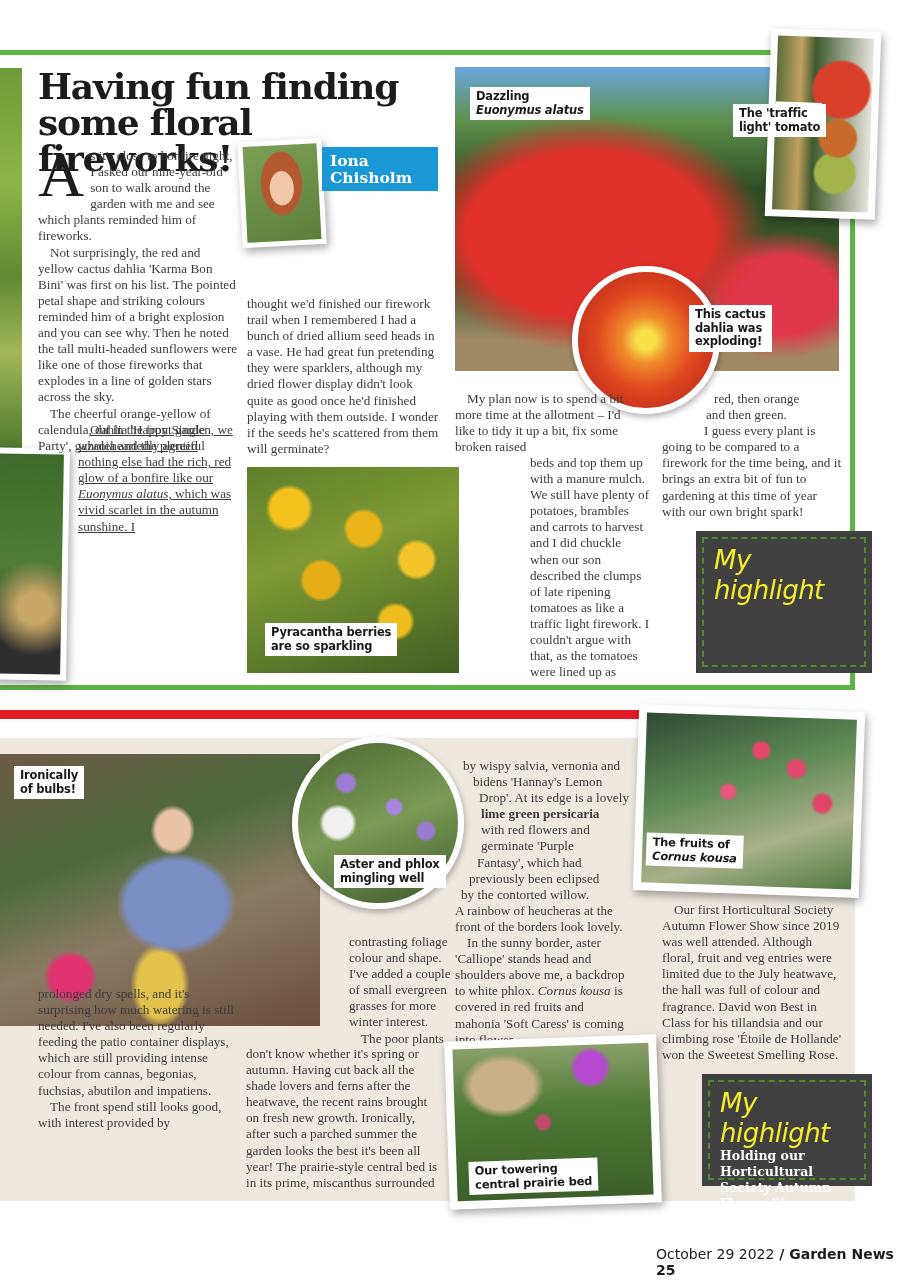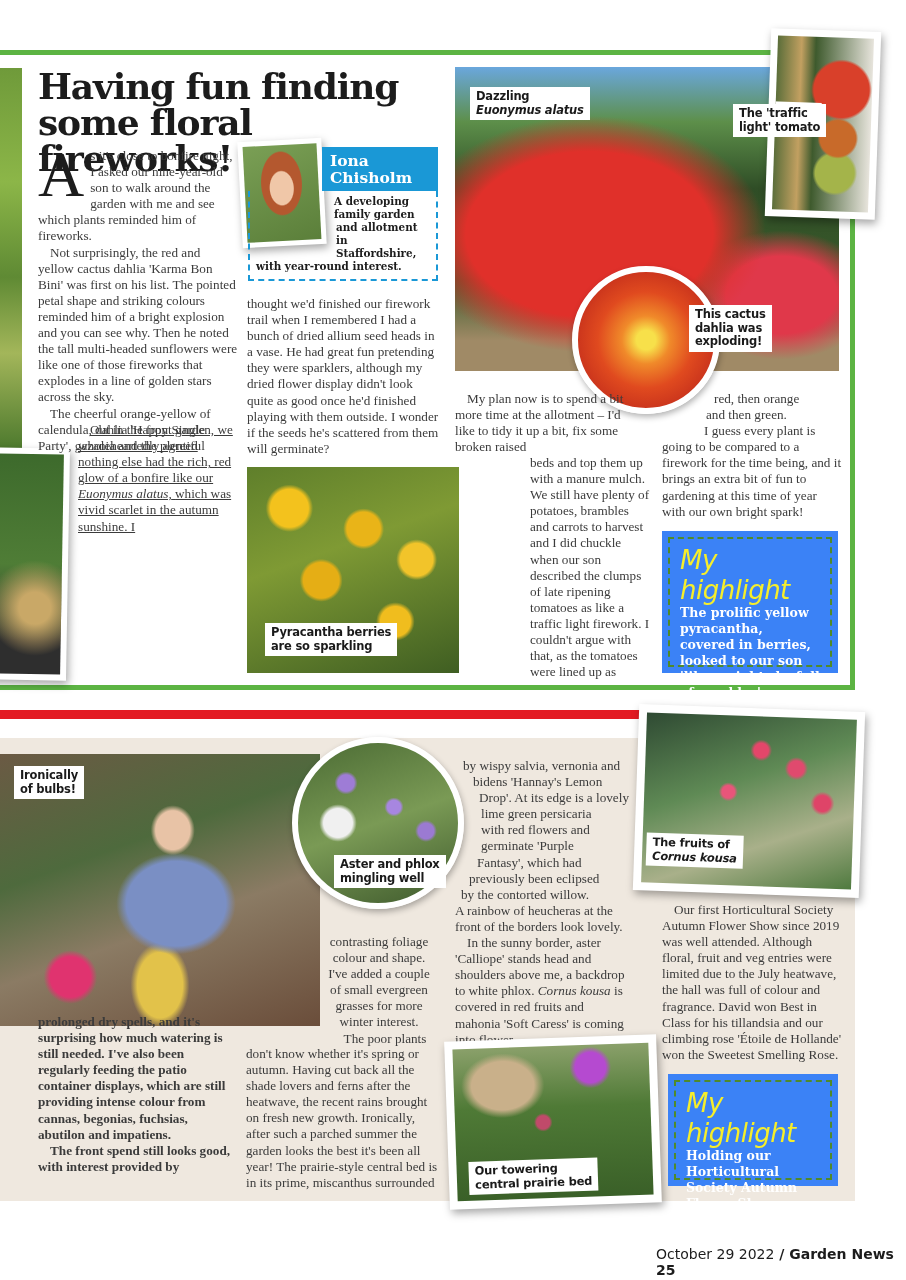--- a/index.html
+++ b/index.html
@@ -23,21 +23,21 @@
   .polaroid .inner { width: 100%; height: 100%; position: relative; overflow: hidden; }
   .circle { position: absolute; border-radius: 50%; border: 6px solid #ffffff; overflow: hidden; box-shadow: 1px 3px 6px rgba(0,0,0,0.3); }
 
   .headline {
     font-family: "DejaVu Serif", serif; font-weight: 900; font-size: 36px; line-height: 36px;
     color: #1c1c1c; letter-spacing: -1.2px;
   }
 
   .dropcap { float: left; font-family: "Liberation Serif", serif; font-size: 64px; line-height: 50px; margin: 2px 6px 0 0; color: #1c1c1c; }
 
-  .highlight-box { position: absolute; background: #3b82f6; padding: 6px; }
+  .highlight-box { position: absolute; background: #404040; padding: 6px; margin-left: 34px; }
   .highlight-inner { border: 2px dashed #4f8a2a; height: 100%; padding: 6px 10px; }
   .highlight-title { font-family: "DejaVu Sans", sans-serif; font-style: italic; font-size: 26px; line-height: 30px; color: #f6ee2a; letter-spacing: -0.5px; font-weight: 300; }
   .highlight-text { font-family: "DejaVu Serif", serif; font-weight: 700; font-size: 12.5px; line-height: 16px; color: #ffffff; }
 
   .author-box { position: absolute; }
   .author-name { background: #1a98d6; color: #fff; font-family: "DejaVu Serif", serif; font-weight: 700; font-size: 15.5px; line-height: 17px; padding: 5px 8px; }
   .author-desc { border: 2px dashed #1a98d6; border-top: none; font-family: "DejaVu Serif", serif; font-weight: 700; font-size: 10.4px; line-height: 13px; color: #1c1c1c; padding: 4px 6px 6px; }
 
   .footer { font-family: "DejaVu Sans", sans-serif; font-size: 14px; color: #1c1c1c; }
   .footer b { font-weight: 700; }
@@ -57,27 +57,20 @@
   <div>some floral fireworks!</div>
 </div>
 
 <div class="polaroid" style="left:240px; top:140px; width:84px; height:106px; padding:5px; transform:rotate(-3deg);">
   <div class="inner" style="background: radial-gradient(ellipse at 50% 45%, #f0c7a8 0 22%, transparent 24%), radial-gradient(ellipse at 50% 40%, #b4582f 0 38%, transparent 40%), linear-gradient(160deg,#7a9f55,#5b7f3a);"></div>
 </div>
 <div class="author-box" style="left:248px; top:147px; width:190px;">
   <div class="author-name" style="margin-left:74px;">
     <div>Iona</div>
     <div>Chisholm</div>
-  </div>
-  <div class="author-desc" style="padding-left:6px;">
-    <div style="padding-left:78px;">A developing</div>
-    <div style="padding-left:78px;">family garden</div>
-    <div style="padding-left:80px;">and allotment</div>
-    <div style="padding-left:80px;">in Staffordshire,</div>
-    <div>with year-round interest.</div>
   </div>
 </div>
 
 <div class="abs body-text" style="left:38px; top:148px; width:200px;">
   <span class="dropcap">A</span>
   <p>s it's close to bonfire night, I asked our nine-year-old son to walk around the garden with me and see which plants reminded him of fireworks.</p>
   <p class="indent">Not surprisingly, the red and yellow cactus dahlia 'Karma Bon Bini' was first on his list. The pointed petal shape and striking colours reminded him of a bright explosion and you can see why. Then he noted the tall multi-headed sunflowers were like one of those fireworks that explodes in a line of golden stars across the sky.</p>
   <p class="indent">The cheerful orange-yellow of calendula, dahlia 'Happy Single Party', gazania and the plentiful</p>
 </div>
 <div class="abs body-text" style="left:70px; top:422px; width:166px;">
@@ -133,21 +126,20 @@
 
 <div class="abs body-text" style="left:662px; top:391px; width:180px;">
   <div style="padding-left:52px;">red, then orange</div>
   <div style="padding-left:44px;">and then green.</div>
   <p style="text-indent:42px;font-family:Liberation Serif, serif;">I guess every plant is going to be compared to a firework for the time being, and it brings an extra bit of fun to gardening at this time of year with our own bright spark!</p>
 </div>
 
 <div class="highlight-box" style="left:662px; top:531px; width:176px; height:142px;">
   <div class="highlight-inner">
     <div class="highlight-title">My highlight</div>
-    <div class="highlight-text">The prolific yellow pyracantha, covered in berries, looked to our son 'like a night sky full of sparkles'.</div>
   </div>
 </div>
 
 <div class="abs" style="left:0; top:710px; width:780px; height:9px; background:#e31b23; border-radius:0 6px 6px 0;"></div>
 
 <div class="abs" style="left:0; top:738px; width:855px; height:463px; background:#efe8df;"></div>
 
 <div class="photo" style="left:0; top:754px; width:320px; height:272px; background: radial-gradient(ellipse at 54% 28%, #e8c3a6 0 7%, transparent 9%), radial-gradient(ellipse at 55% 55%, #7a8fc4 0 20%, transparent 24%), radial-gradient(circle at 22% 82%, #e0336f 0 6%, transparent 8%), radial-gradient(ellipse at 50% 85%, #e2c24a 0 10%, transparent 13%), linear-gradient(160deg,#6b5a44 0%,#4e6a3d 35%,#8b7b64 60%,#6a4d3a 100%);">
   <div class="caption" style="left:14px; top:12px;">
     <div>Ironically</div>
@@ -163,39 +155,39 @@
 
 <div class="polaroid" style="left:636px; top:708px; width:226px; height:186px; transform:rotate(2deg);">
   <div class="inner" style="background: radial-gradient(circle at 55% 20%, #e4466a 0 4%, transparent 6%), radial-gradient(circle at 72% 30%, #e04a6e 0 4%, transparent 6%), radial-gradient(circle at 40% 45%, #e9557a 0 4%, transparent 6%), radial-gradient(circle at 85% 50%, #df4468 0 4%, transparent 6%), linear-gradient(160deg,#2f4a33 0%,#5f8a55 40%,#a9b08a 70%,#4f7a3f 100%);">
     <div class="caption" style="left:4px; top:120px;">
       <div>The fruits of</div>
       <div><i>Cornus kousa</i></div>
     </div>
   </div>
 </div>
 
-<div class="abs body-text" style="left:324px; top:934px; width:110px;text-align:center;">
+<div class="abs body-text" style="left:349px; top:934px; width:110px;">
   <p>contrasting foliage colour and shape. I've added a couple of small evergreen grasses for more winter interest.</p>
   <div style="padding-left:12px;">The poor plants</div>
 </div>
 
-<div class="abs body-text" style="left:38px; top:1014px; width:200px;font-weight:bold;">
+<div class="abs body-text" style="left:38px; top:986px; width:200px;">
   <p>prolonged dry spells, and it's surprising how much watering is still needed. I've also been regularly feeding the patio container displays, which are still providing intense colour from cannas, begonias, fuchsias, abutilon and impatiens.</p>
   <p class="indent">The front spend still looks good, with interest provided by</p>
 </div>
 
 <div class="abs body-text" style="left:246px; top:1046px; width:196px;">
   <p>don't know whether it's spring or autumn. Having cut back all the shade lovers and ferns after the heatwave, the recent rains brought on fresh new growth. Ironically, after such a parched summer the garden looks the best it's been all year! The prairie-style central bed is in its prime, miscanthus surrounded</p>
 </div>
 
 <div class="abs body-text" style="left:455px; top:758px; width:175px;">
   <div style="padding-left:8px;">by wispy salvia, vernonia and</div>
   <div style="padding-left:18px;">bidens 'Hannay's Lemon</div>
   <div style="padding-left:24px;">Drop'. At its edge is a lovely</div>
-  <div style="padding-left:26px;">lime green persicaria</div>
+  <div style="padding-left:26px;font-weight:bold;">lime green persicaria</div>
   <div style="padding-left:26px;">with red flowers and</div>
   <div style="padding-left:26px;">germinate 'Purple</div>
   <div style="padding-left:22px;">Fantasy', which had</div>
   <div style="padding-left:14px;">previously been eclipsed</div>
   <div style="padding-left:6px;">by the contorted willow.</div>
   <p>A rainbow of heucheras at the front of the borders look lovely.</p>
   <p class="indent">
     <span>In the sunny border, aster 'Calliope' stands head and shoulders above me, a backdrop to white phlox. </span><i>Cornus kousa</i><span> is covered in red fruits and mahonia 'Soft Caress' is coming into flower.</span>
   </p>
 </div>

